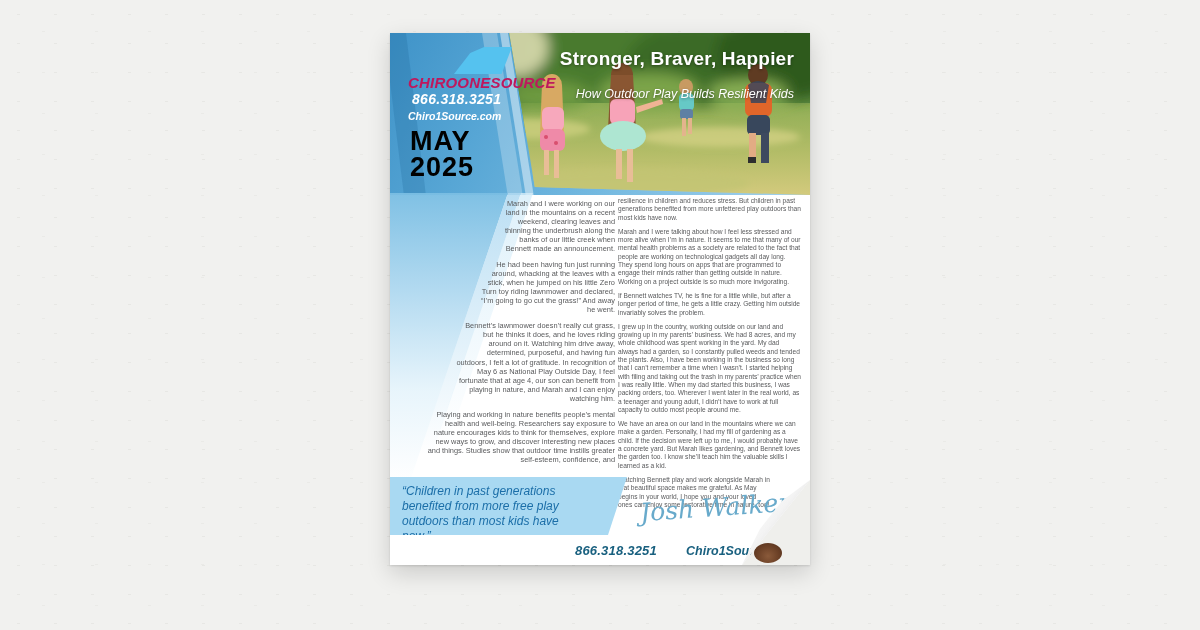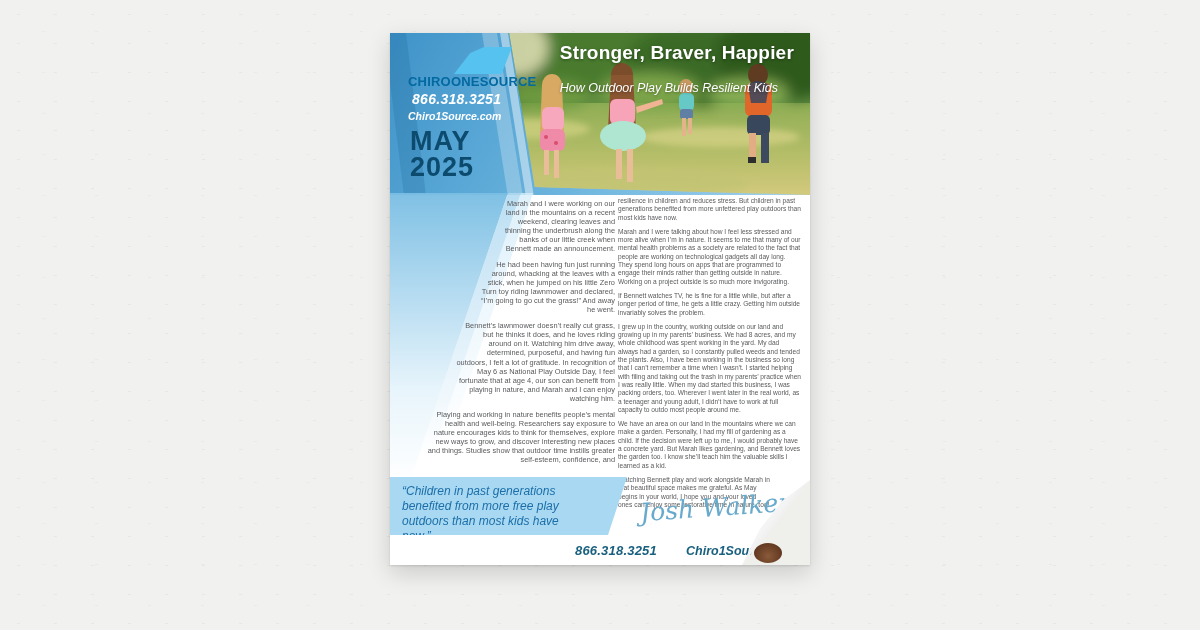--- a/index.html
+++ b/index.html
@@ -29,36 +29,36 @@
     background:rgba(22,96,146,.22); transform:skewX(7deg); transform-origin:top left; }
   .header-stripe1 { position:absolute; left:92px; top:0; width:15px; height:170px;
     background:rgba(255,255,255,.25); transform:skewX(9deg); transform-origin:top left; }
   .header-stripe2 { position:absolute; left:110px; top:0; width:8px; height:170px;
     background:rgba(255,255,255,.45); transform:skewX(9deg); transform-origin:top left; }
 
   .photo { position:absolute; left:100px; top:0; width:320px; height:162px;
     clip-path:polygon(6% 0, 100% 0, 100% 100%, 14% 95%); }
   .photo svg { display:block; width:100%; height:100%; }
 
-  .title-block { position:absolute; top:9px; right:16px; z-index:3; text-align:left; color:#fff; }
+  .title-block { position:absolute; top:15px; right:16px; z-index:3; text-align:right; color:#fff; }
   .title { font-size:19px; font-weight:bold; letter-spacing:.2px;
     text-shadow:0 1px 3px rgba(0,0,0,.4); }
   .subtitle { font-size:12.5px; font-style:italic; margin-top:17px;
     text-shadow:0 1px 3px rgba(0,0,0,.4); }
 
   .logo-wrap { position:absolute; left:18px; top:14px; z-index:3; width:150px; height:46px; }
   .logo-flag { position:absolute; left:46px; top:0; width:58px; height:27px; background:#55c2ef;
     clip-path:polygon(0 100%, 28% 22%, 52% 0, 100% 0, 82% 100%); }
-  .logo-text { position:absolute; left:0; top:27px; color:#0369a1; font-weight:bold; 
-    font-size:13px; letter-spacing:.2px; white-space:nowrap; }
+  .logo-text { position:absolute; left:0; top:27px; color:#be185d; font-weight:bold; font-style:italic;
+    font-size:15px; letter-spacing:.2px; white-space:nowrap; }
   .contact-phone { position:absolute; left:22px; top:58px; z-index:3; color:#fff;
     font-size:14px; font-weight:bold; font-style:italic; letter-spacing:.3px; }
   .contact-site  { position:absolute; left:18px; top:77px; z-index:3; color:#fff;
     font-size:10.5px; font-weight:bold; font-style:italic; }
-  .issue { position:absolute; left:20px; top:96px; z-index:3; color:#0c4a6e;
+  .issue { position:absolute; left:20px; top:96px; z-index:3; color:#000000;
     font-size:27px; font-weight:bold; line-height:.95; letter-spacing:1px; }
 
   
   .wedge-wrap { position:absolute; left:0; top:160px; width:160px; height:290px; pointer-events:none; }
   .wedge-wrap > div { position:absolute; inset:0; }
   .wedge { clip-path:polygon(0 0, 118px 0, 21px 285px, 0 285px);
     background:linear-gradient(180deg, rgba(122,190,227,.96) 0%, rgba(156,207,236,.75) 35%,
       rgba(203,232,247,.45) 68%, rgba(236,248,253,0) 100%); }
   .wedge-stripe1 { clip-path:polygon(118px 0, 131px 0, 34px 285px, 21px 285px);
     background:linear-gradient(180deg, rgba(175,217,241,.85), rgba(236,248,253,0) 90%); }

